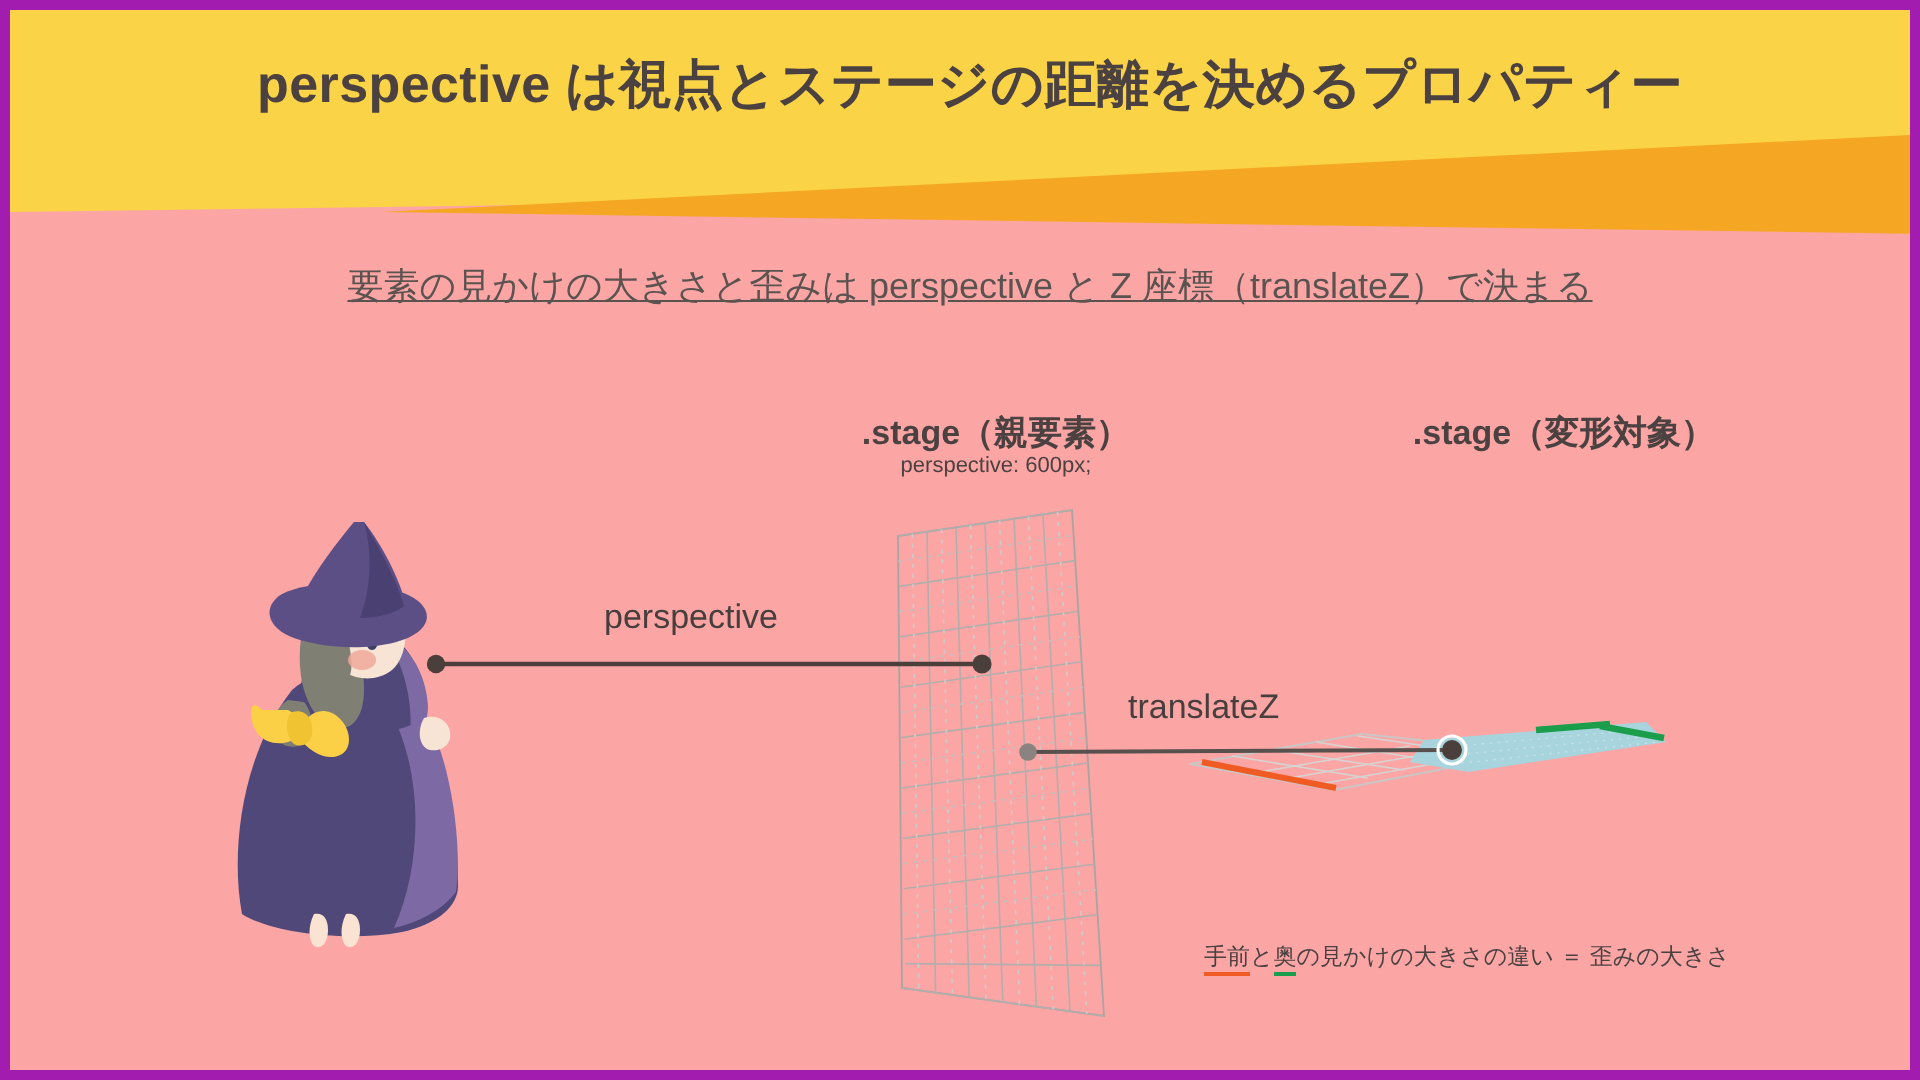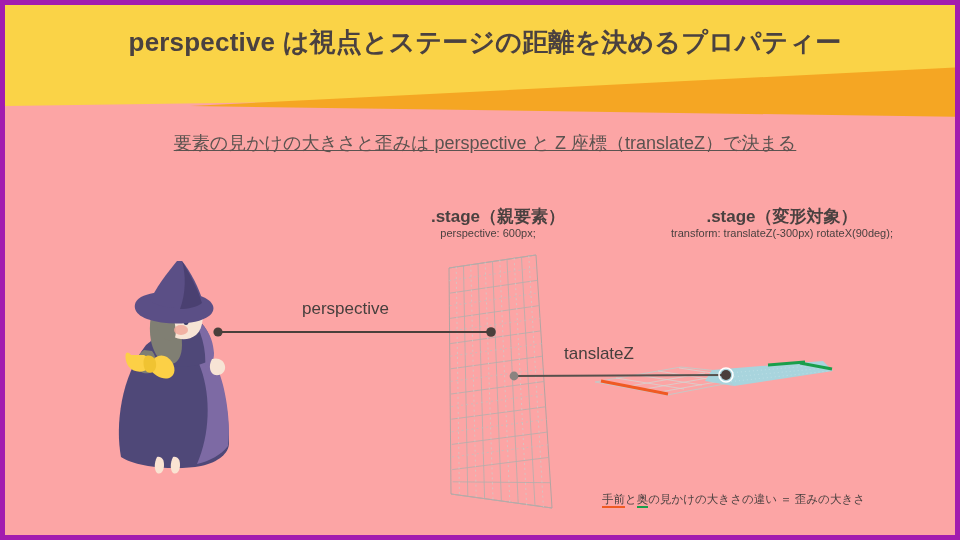--- a/index.html
+++ b/index.html
@@ -97,29 +97,28 @@
   <svg class="layer" id="header-svg" viewBox="0 0 960 540">
     <polygon points="0,0 960,0 960,88 0,101" fill="#fad347"></polygon>
     <polygon points="960,62 960,112 185,101" fill="#f5a623"></polygon>
     <polygon points="960,112 960,92 700,108" fill="#f5a623" opacity="0"></polygon>
   </svg>
 
   <div class="title">perspective は視点とステージの距離を決めるプロパティー</div>
   <div class="subtitle">要素の見かけの大きさと歪みは perspective と Z 座標（translateZ）で決まる</div>
 
   <div class="lbl lbl-heading" style="left:378px; top:200px; width:230px;">.stage（親要素）</div>
-  <div class="lbl lbl-code" style="left:368px; top:222px; width:230px;">perspective: 600px;</div>
+  <div class="lbl lbl-code" style="left:378px; top:222px; width:230px;">perspective: 600px;</div>
 
   <div class="lbl lbl-heading" style="left:622px; top:200px; width:310px;">.stage（変形対象）</div>
-  <div class="lbl lbl-code" style="left:607px; top:222px; width:340px;">transform: translateZ(-300px) rotateX(90deg);</div>
 
   <div class="lbl lbl-line" style="left:297px; top:294px;">perspective</div>
-  <div class="lbl lbl-line" style="left:559px; top:339px;">tanslateZ</div>
-
-  <div class="caption" style="left:597px; top:487px;">
+  <div class="lbl lbl-line" style="left:559px; top:339px;">translateZ</div>
+
+  <div class="caption" style="left:597px; top:466px;">
     <span class="u-orange">手前</span><span>と</span><span class="u-green">奥</span><span>の見かけの大きさの違い</span>&nbsp;<span>＝</span>&nbsp;<span>歪みの大きさ</span>
   </div>
 
   <svg class="layer" id="diagram-svg" viewBox="0 0 960 540">
 
     <g>
 
       <path d="M141 340 C116 372 110 420 116 452 C131 462 170 466 196 461
                C214 457 224 448 224 438 C224 400 216 362 200 342
                C186 328 156 326 141 340 Z" fill="#4f4878"></path>

